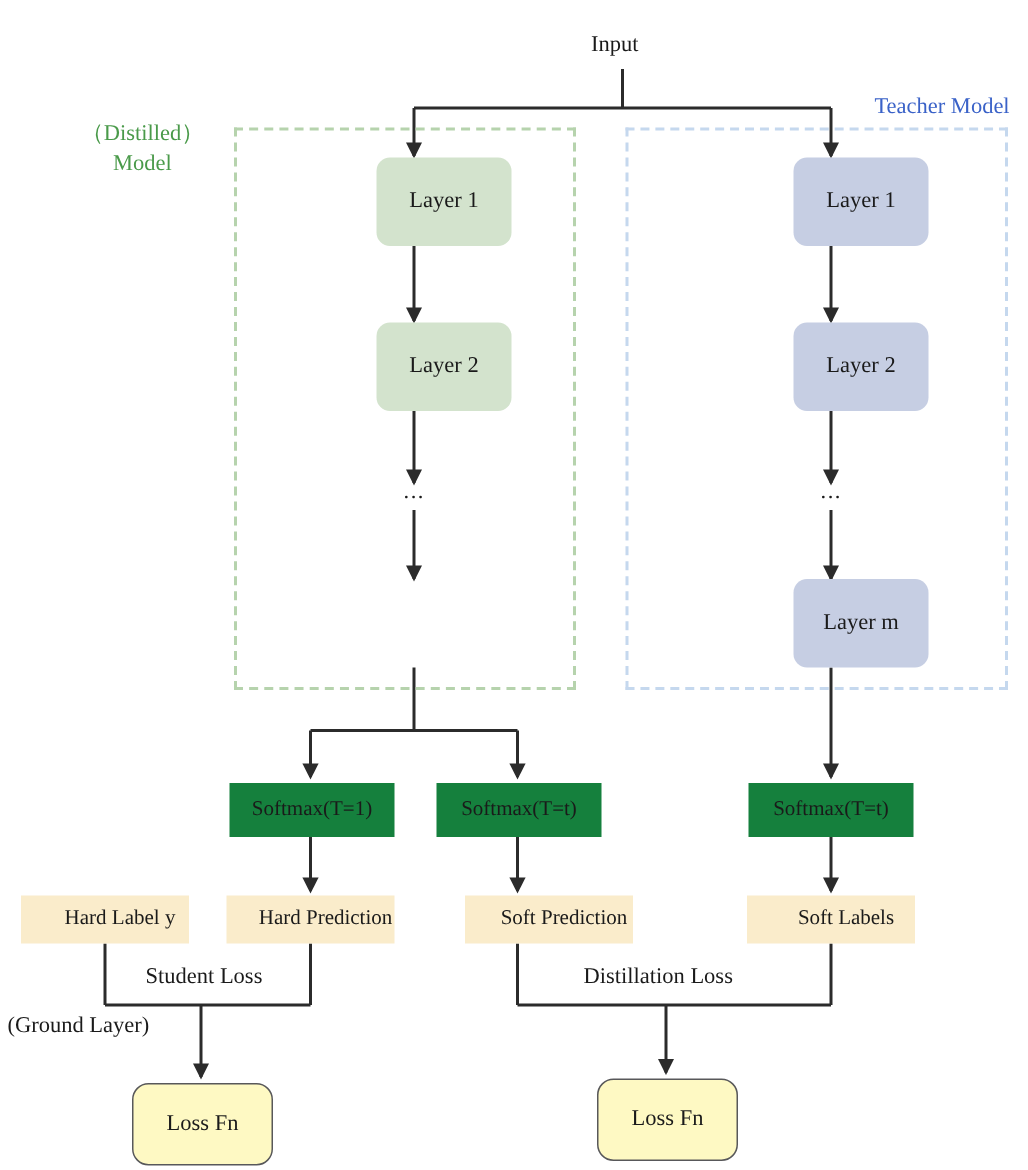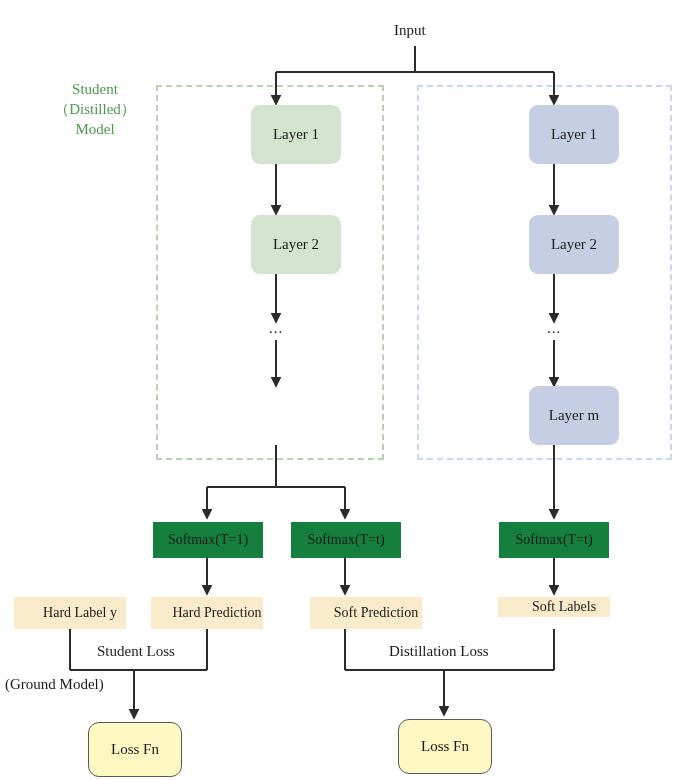--- a/index.html
+++ b/index.html
@@ -134,24 +134,24 @@
       <path d="M 554 629 L 554 670"></path>
       <path d="M 345 670 L 554 670"></path>
       <path d="M 444 670 L 444 715" marker-end="url(#arrow)"></path>
     </g>
   </svg>
 
   <div class="group-box group-student" style="left:156px; top:85px; width:228px; height:375px;"></div>
   <div class="group-box group-teacher" style="left:417px; top:85px; width:255px; height:375px;"></div>
 
   <div class="caption caption-student" style="left:40px; top:80px; width:110px;">
-    <div>Student</div>
     <div>（Distilled）</div>
     <div>Model</div>
   </div>
+  <div class="caption caption-teacher" style="left:573px; top:62px; width:110px;">Teacher Model</div>
 
   <div class="plain-label" style="left:394px; top:22px;">Input</div>
 
   <div class="node layer-box layer-student" style="left:231px; top:105px; width:90px; height:59px;">
     <span>Layer 1</span>
   </div>
   <div class="node layer-box layer-student" style="left:231px; top:215px; width:90px; height:59px;">
     <span>Layer 2</span>
   </div>
   <div class="ellipsis" style="left:269px; top:320px;">...</div>
@@ -179,28 +179,28 @@
 
   <div class="node pred-box" style="left:14px; top:597px; width:112px; height:32px;">
     <span>Hard Label y</span>
   </div>
   <div class="node pred-box" style="left:151px; top:597px; width:112px; height:32px;">
     <span>Hard Prediction</span>
   </div>
   <div class="node pred-box" style="left:289px; top:597px; width:112px; height:32px;margin-left:21px;">
     <span>Soft Prediction</span>
   </div>
-  <div class="node pred-box" style="left:498px; top:597px; width:112px; height:20px;text-align:center;">
+  <div class="node pred-box" style="left:498px; top:597px; width:112px; height:32px;text-align:center;">
     <span>Soft Labels</span>
   </div>
 
   <div class="plain-label" style="left:97px; top:643px;">Student Loss</div>
   <div class="plain-label" style="left:389px; top:643px;">Distillation Loss</div>
 
-  <div class="plain-label" style="left:5px; top:676px;">(Ground Model)</div>
+  <div class="plain-label" style="left:5px; top:676px;">(Ground Layer)</div>
 
   <div class="node lossfn-box" style="left:88px; top:722px; width:94px; height:55px;">
     <span>Loss Fn</span>
   </div>
   <div class="node lossfn-box" style="left:398px; top:719px; width:94px; height:55px;">
     <span>Loss Fn</span>
   </div>
 
 </div>
 

